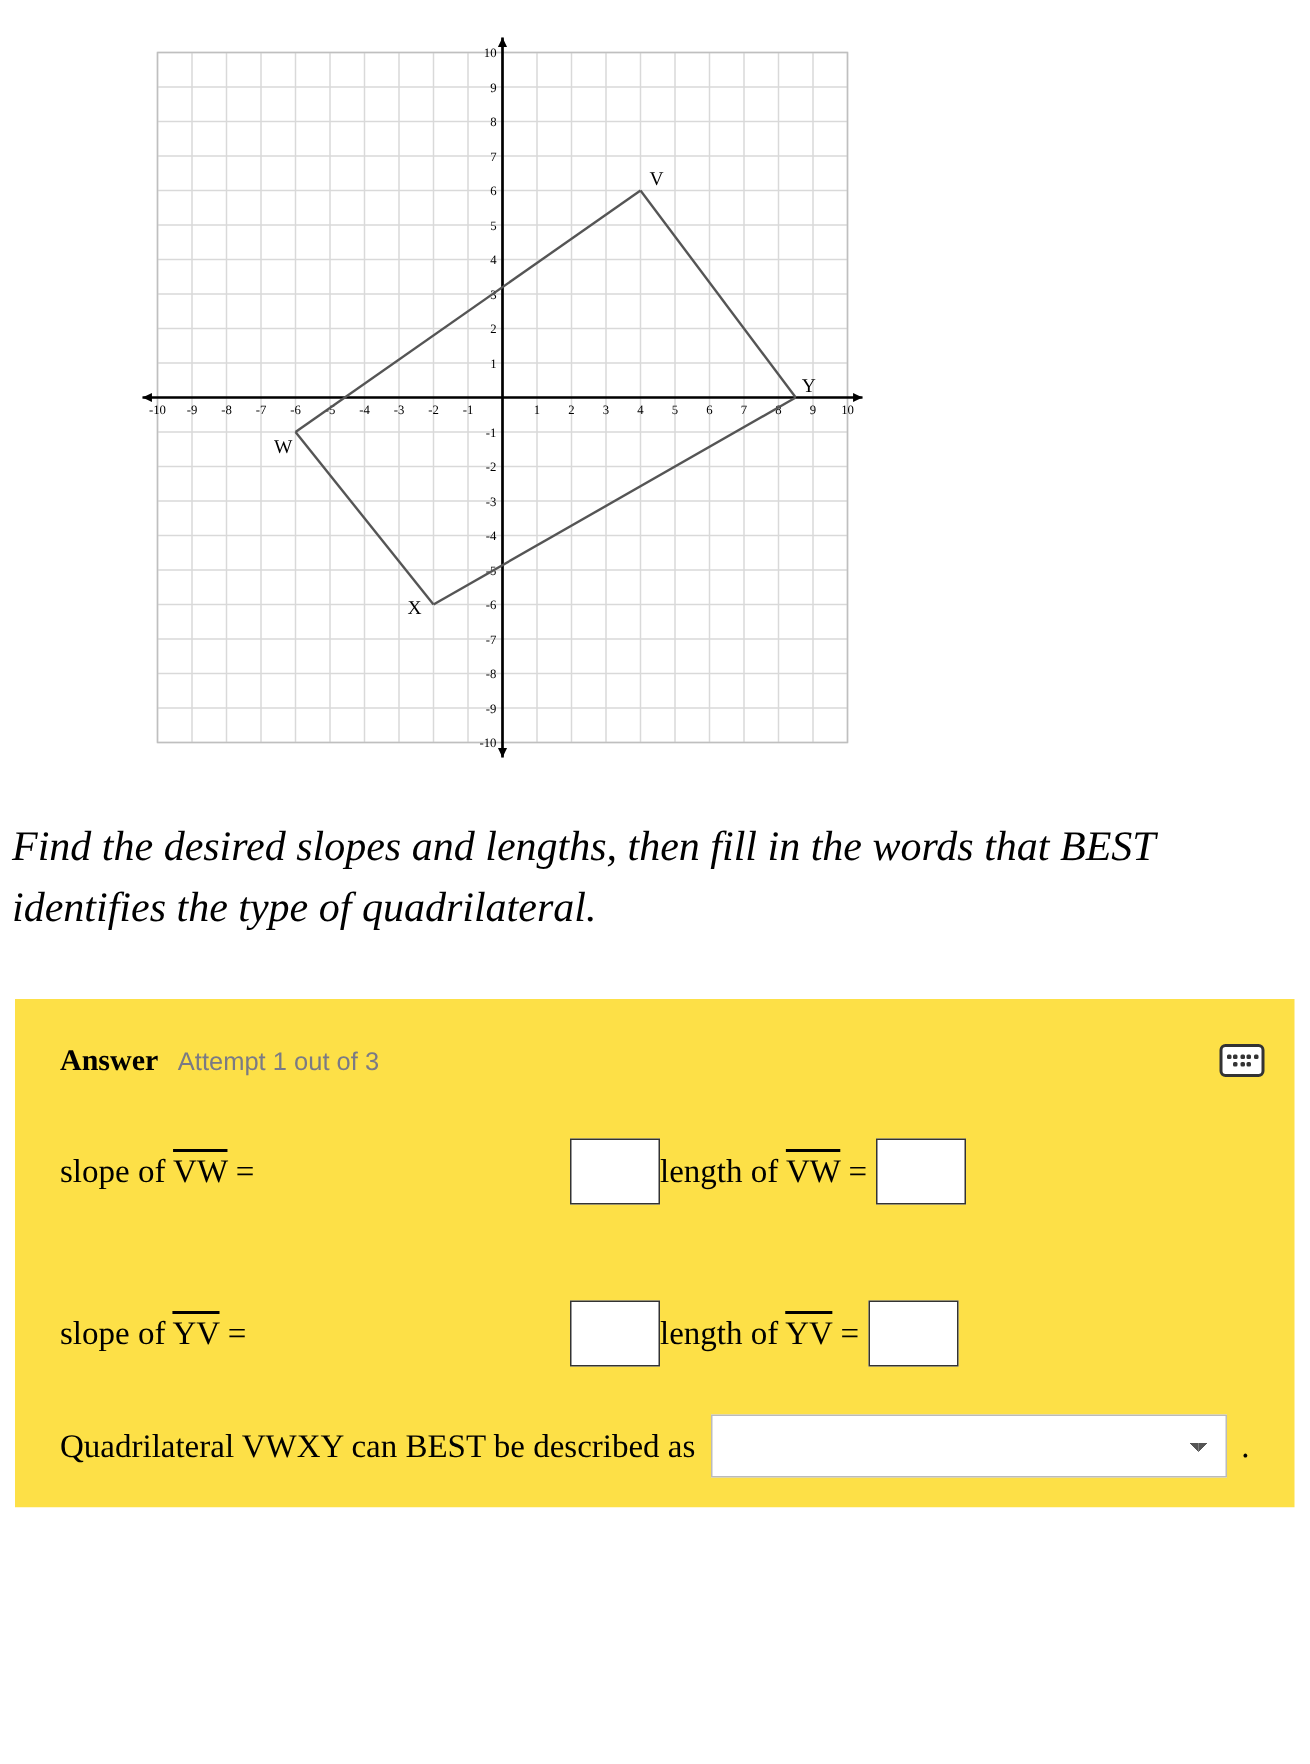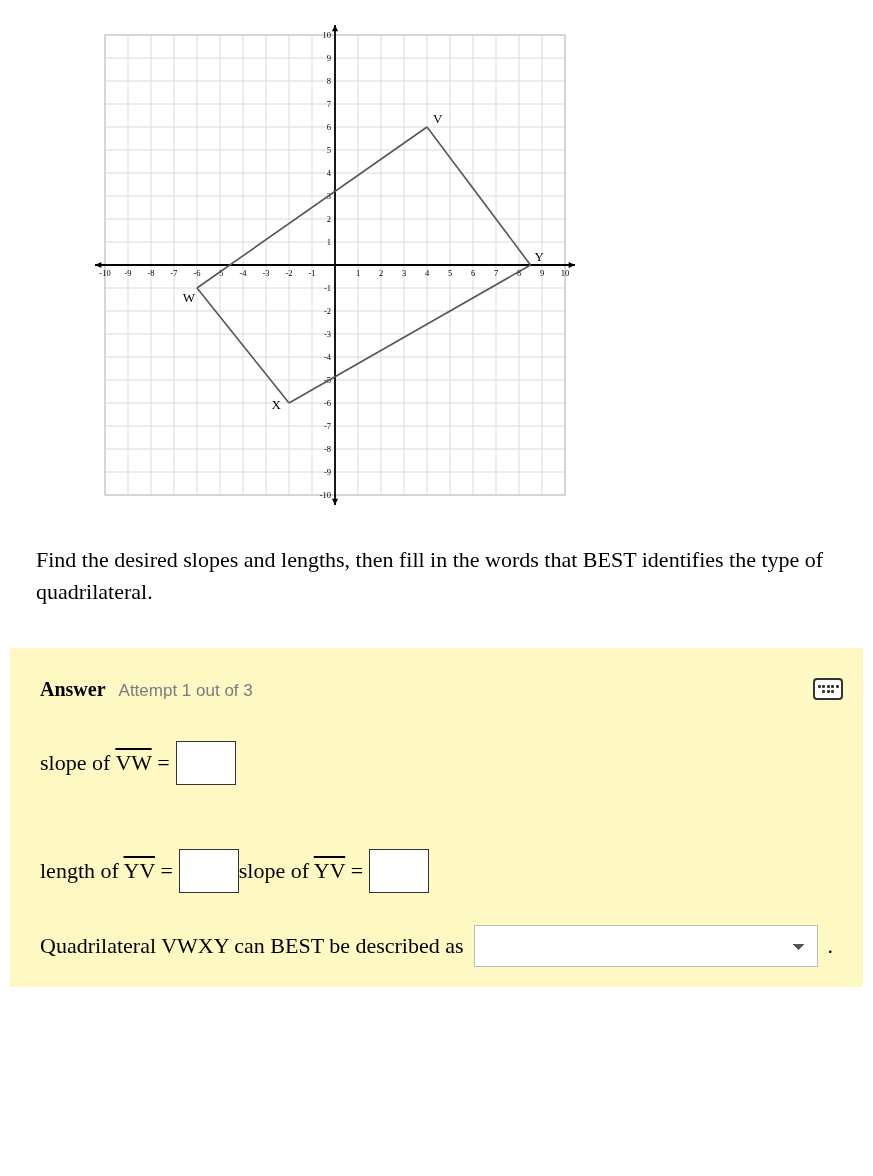--- a/index.html
+++ b/index.html
@@ -7,26 +7,27 @@
     margin: 0;
     font-family: Georgia, 'Times New Roman', serif;
     background: #fff;
     color: #000;
     width: 873px;
   }
   .graph-wrap {
     padding: 20px 0 10px 90px;
   }
   .question-text {
-    font-size: 22px;
+    font-size: 28px;
     line-height: 1.45;
-    padding: 20px 20px 30px 36px;
+    padding: 20px 20px 30px 8px;
+    font-style: italic;
   }
   .answer-section {
-    background: #fef9c3;
+    background: #fde047;
     margin: 10px 10px 0 10px;
     position: relative;
     padding: 30px 30px 10px 30px;
   }
   .answer-header {
     font-size: 20px;
     margin-bottom: 40px;
   }
   .answer-header b { font-weight: bold; }
   .attempt {
@@ -58,20 +59,21 @@
   .rows { }
   .row {
     display: flex;
     align-items: center;
     margin-bottom: 32px;
     font-size: 22px;
   }
   .col {
     display: flex;
     align-items: center;
+    justify-content: space-between;
   }
   .col.left { flex: 0 0 400px; }
   .seg { text-decoration: overline; }
   .math-input {
     width: 60px;
     height: 44px;
     border: 1px solid #333;
     background: #fff;
     font-size: 20px;
     text-align: center;
@@ -224,30 +226,34 @@
       <span></span>
       <span></span>
   </div>
 
   <div class="rows" id="rows-container">
       <div class="row">
         <div class="col left">
           <span>slope of <span class="seg">VW</span> =</span>
           <input class="math-input" style="">
         </div>
+        <div class="col">
+          <span>length of <span class="seg">VW</span> =</span>
+          <input class="math-input" style="">
+        </div>
       </div>
       <div class="row">
       </div>
       <div class="row">
+        <div class="col left">
+          <span>slope of <span class="seg">YV</span> =</span>
+          <input class="math-input" style="">
+        </div>
         <div class="col">
           <span>length of <span class="seg">YV</span> =</span>
-          <input class="math-input" style="">
-        </div>
-        <div class="col left">
-          <span>slope of <span class="seg">YV</span> =</span>
           <input class="math-input" style="">
         </div>
       </div>
     </div>
 
   <div class="final-row">
     <span>Quadrilateral VWXY can BEST be described as</span>
     <select class="select"></select>
     <span>.</span>
   </div>

